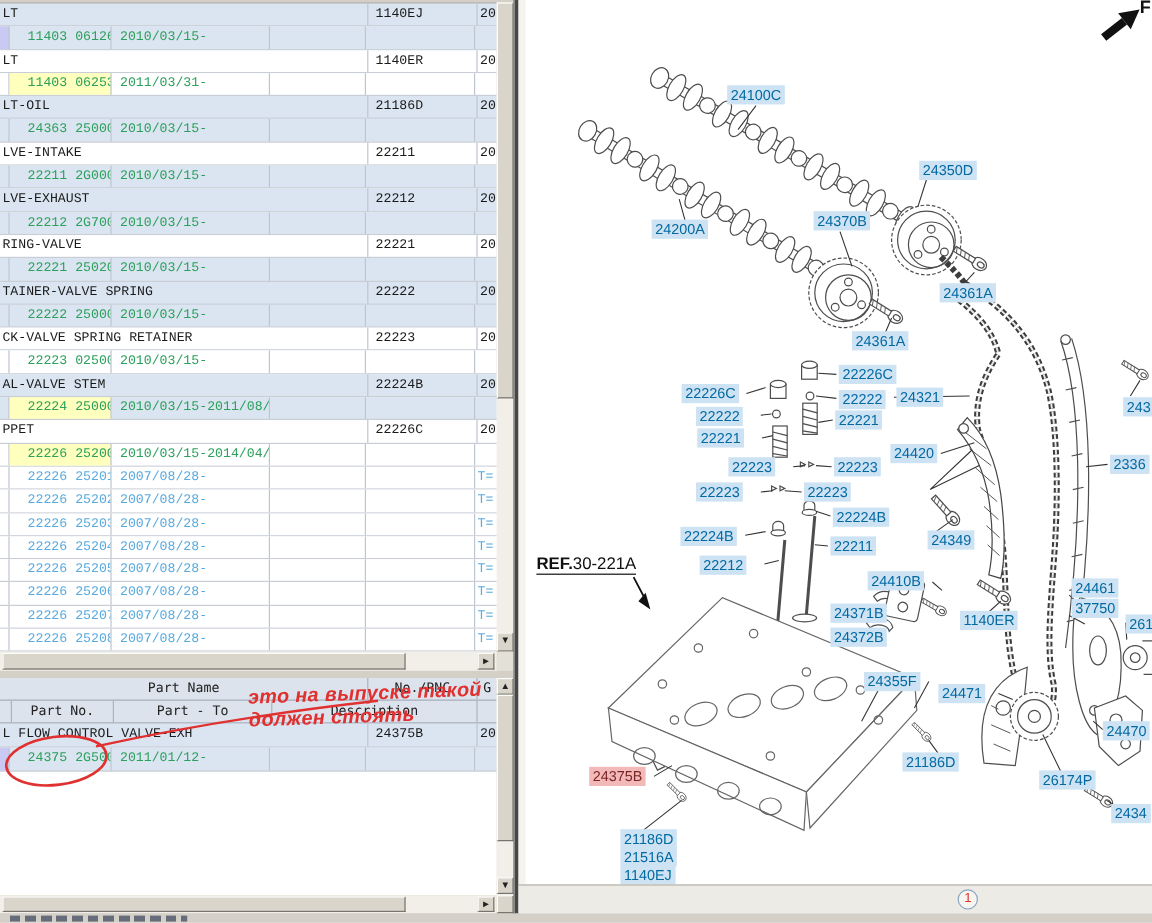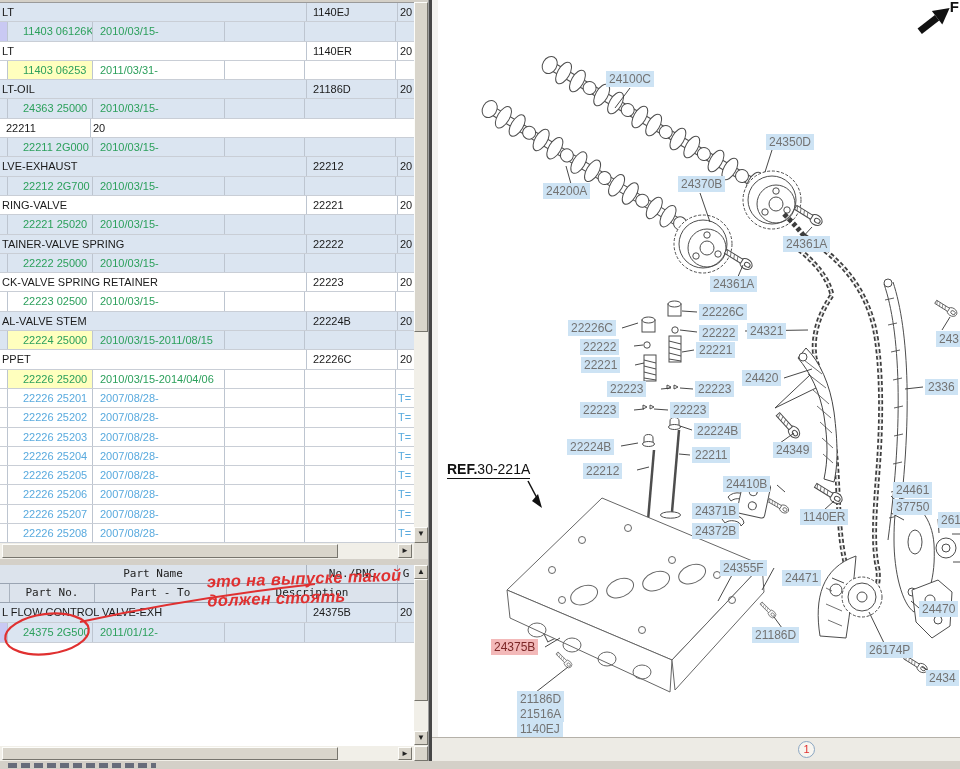--- a/index.html
+++ b/index.html
@@ -4,21 +4,21 @@
 <style>
   html,body{margin:0;padding:0}
   body{width:960px;height:769px;overflow:hidden;background:#d4d0c8;
        font-family:"Liberation Sans",sans-serif;position:relative}
   .app{position:absolute;inset:0}
 
   
   #top-table{position:absolute;left:0;top:2px;width:414px;height:541px;background:#fff;
              overflow:hidden;border-top:1px solid #9a9a9a}
   .trow{display:flex;height:19.3px;box-sizing:border-box;border-bottom:1px solid #c9ced6;
-        font-family:Liberation Sans, sans-serif;font-size:11px;line-height:18px;white-space:nowrap}
+        font-family:Liberation Mono, monospace;font-size:11px;line-height:18px;white-space:nowrap}
   .bg-b{background:#dbe5f1}.bg-w{background:#fff}
   .tc{box-sizing:border-box;border-right:1px solid #bdc5d0;height:100%;overflow:hidden;color:#1a1a1a}
   .tc-name{width:307px;padding-left:2px}
   .tc-pnc{width:91px;padding-left:6px}
   .tc-tail{width:16px;padding-left:2px;border-right:none}
   .tc-mk{width:8px}
   .tc-no{width:85px;padding-left:15px}
   .tc-from{width:132px;padding-left:7px}
   .tc-c3{width:80px}
   .tc-pnc2{width:91px}
@@ -47,21 +47,21 @@
   
   #clipped-text{position:absolute;left:8px;top:763px;width:148px;height:5px;
       background:repeating-linear-gradient(90deg,#676c7a 0 9px,transparent 9px 13px)}
 
   
   #separator{position:absolute;left:428px;top:0;width:4px;height:761px;background:#474747;border-left:1px solid #9c9c9c}
 
   
   #diagram{position:absolute;left:432px;top:0;width:528px;height:761px;background:#fff;overflow:hidden}
   #artwork{position:absolute;left:0;top:0}
-  .dlabel{position:absolute;background:#cde3f4;color:#737373;font-size:12px;line-height:14px;
+  .dlabel{position:absolute;background:#cde3f4;color:#0369a1;font-size:12px;line-height:14px;
           padding:1px 3px;white-space:nowrap;z-index:3;font-family:"Liberation Sans",sans-serif}
   .dlabel.pink{background:#f3b9b9;color:#7c2727}
   #ref-label{position:absolute;left:15px;top:461px;z-index:3;color:#111;font-size:14px;
              border-bottom:1.5px solid #111;padding-bottom:1px;white-space:nowrap}
   #ref-label b{font-weight:bold}
   #fr{position:absolute;left:478px;top:0;width:50px;height:36px;z-index:3}
   #fr .fr-letter{position:absolute;right:1px;top:-2px;font-weight:bold;font-size:15px;color:#111}
   #dfooter{position:absolute;left:0;top:737px;width:528px;height:24px;background:#edebe5;border-top:1px solid #b5b1a9;z-index:4}
   #pagenum{position:absolute;left:366px;top:3px;width:15px;height:15px;border:1px solid #8aa6c2;border-radius:50%;
            color:#e03030;font-size:11px;line-height:15px;text-align:center;background:#f7f5f0}
@@ -105,20 +105,21 @@
       </div>
       <div class="trow bg-b">
         <div class="tc tc-mk"></div>
         <div class="tc tc-no green">24363 25000</div>
         <div class="tc tc-from green">2010/03/15-</div>
         <div class="tc tc-c3"></div>
         <div class="tc tc-pnc2"></div>
         <div class="tc tc-tail green"></div>
       </div>
       <div class="trow bg-w">
+        <div class="tc tc-name">LVE-INTAKE</div>
         <div class="tc tc-pnc">22211</div>
         <div class="tc tc-tail">20</div>
       </div>
       <div class="trow bg-b">
         <div class="tc tc-mk"></div>
         <div class="tc tc-no green">22211 2G000</div>
         <div class="tc tc-from green">2010/03/15-</div>
         <div class="tc tc-c3"></div>
         <div class="tc tc-pnc2"></div>
         <div class="tc tc-tail green"></div>

